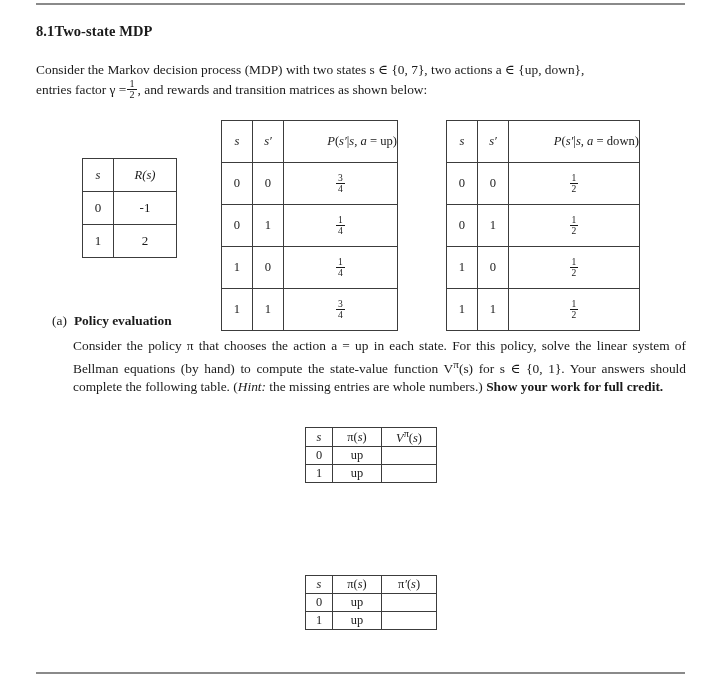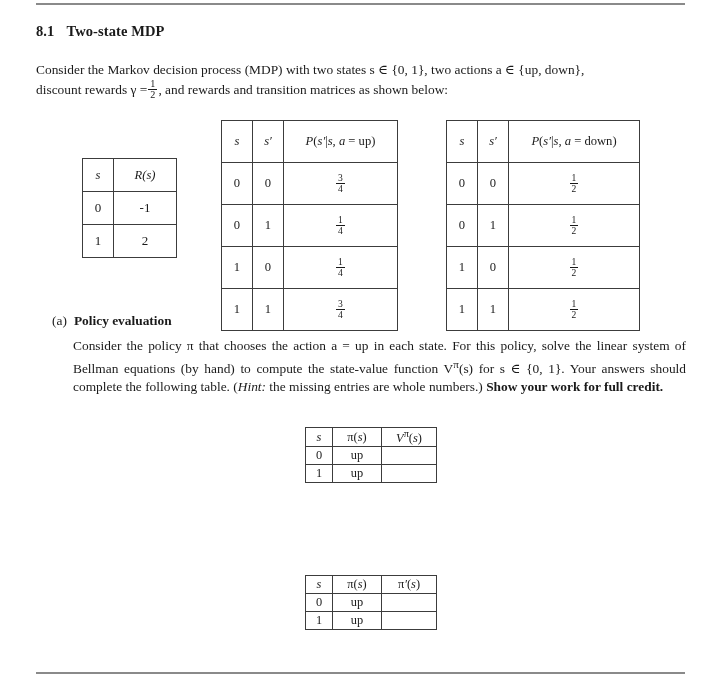--- a/index.html
+++ b/index.html
@@ -35,21 +35,21 @@
   
   .section-heading {
     position: absolute;
     left: 36px;
     top: 23px;
     font-size: 14.5px;
     font-weight: bold;
     letter-spacing: 0.1px;
     white-space: nowrap;
   }
-  .section-heading .sec-num { margin-right: 12px; }
+  .section-heading .sec-num { margin-right: 0; }
 
   
   .intro {
     position: absolute;
     left: 36px;
     top: 60px;
     width: 650px;
     font-size: 13.4px;
     line-height: 19px;
     text-align: justify;
@@ -94,21 +94,21 @@
   #reward-table { left: 82px; top: 158px; }
   #reward-table th, #reward-table td { height: 32px; }
   #reward-table .c-s  { width: 30px; }
   #reward-table .c-r  { width: 62px; }
   #reward-table tbody td { font-size: 13px; }
 
   
   .trans-table th, .trans-table td { height: 41px; }
   .trans-table .c-s  { width: 30px; }
   .trans-table .c-sp { width: 30px; }
-  .trans-table .c-p  { width: 113px; }
+  .trans-table .c-p  { width: 113px; text-align: right; }
   #trans-up   { left: 221px; top: 120px; }
   #trans-down { left: 446px; top: 120px; }
   #trans-down .c-p { width: 130px; }
 
   
   .policy-table th, .policy-table td { height: 17px; }
   .policy-table .c-s  { width: 26px; }
   .policy-table .c-pi { width: 48px; }
   .policy-table .c-v  { width: 54px; }
   .policy-table td, .policy-table th { font-size: 12.4px; }
@@ -146,22 +146,22 @@
 <div class="page">
 
   <div class="rule top"></div>
   <div class="rule bottom"></div>
 
   <div class="section-heading">
     <span class="sec-num">8.1</span><span>Two-state MDP</span>
   </div>
 
   <div class="intro">
-    <span>Consider the Markov decision process (MDP) with two states s ∈ {0, 1}, two actions a ∈ {up, down},</span>
-    <span class="l2"><span>discount rewards γ =</span><span class="frac"><span class="num">1</span><span class="den">2</span></span><span>, and rewards and transition matrices as shown below:</span></span>
+    <span>Consider the Markov decision process (MDP) with two states s ∈ {0, 7}, two actions a ∈ {up, down},</span>
+    <span class="l2"><span>entries factor γ =</span><span class="frac"><span class="num">1</span><span class="den">2</span></span><span>, and rewards and transition matrices as shown below:</span></span>
   </div>
 
   <table class="tbl" id="reward-table">
     <thead>
       <tr>
         <th class="c-s mi">s</th>
         <th class="c-r mi">R(s)</th>
       </tr>
     </thead>
     <tbody>

